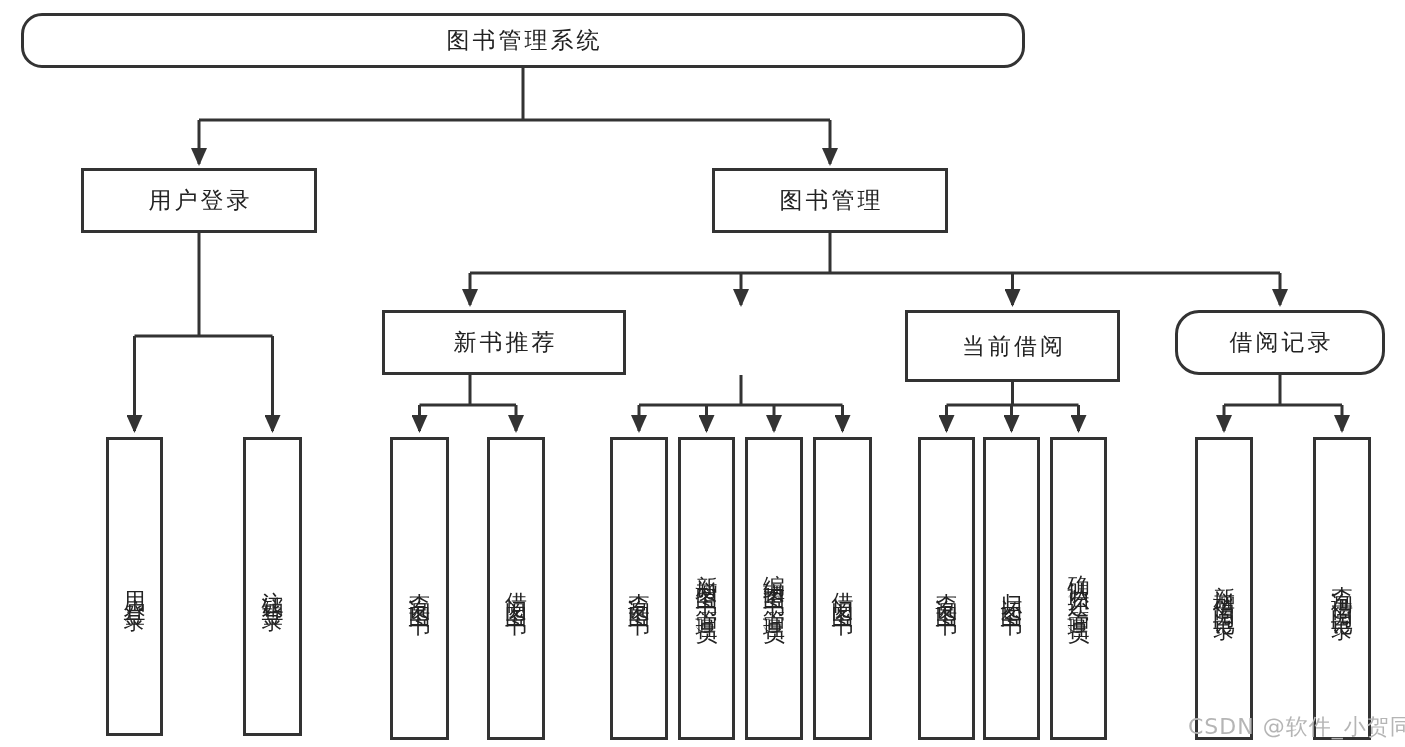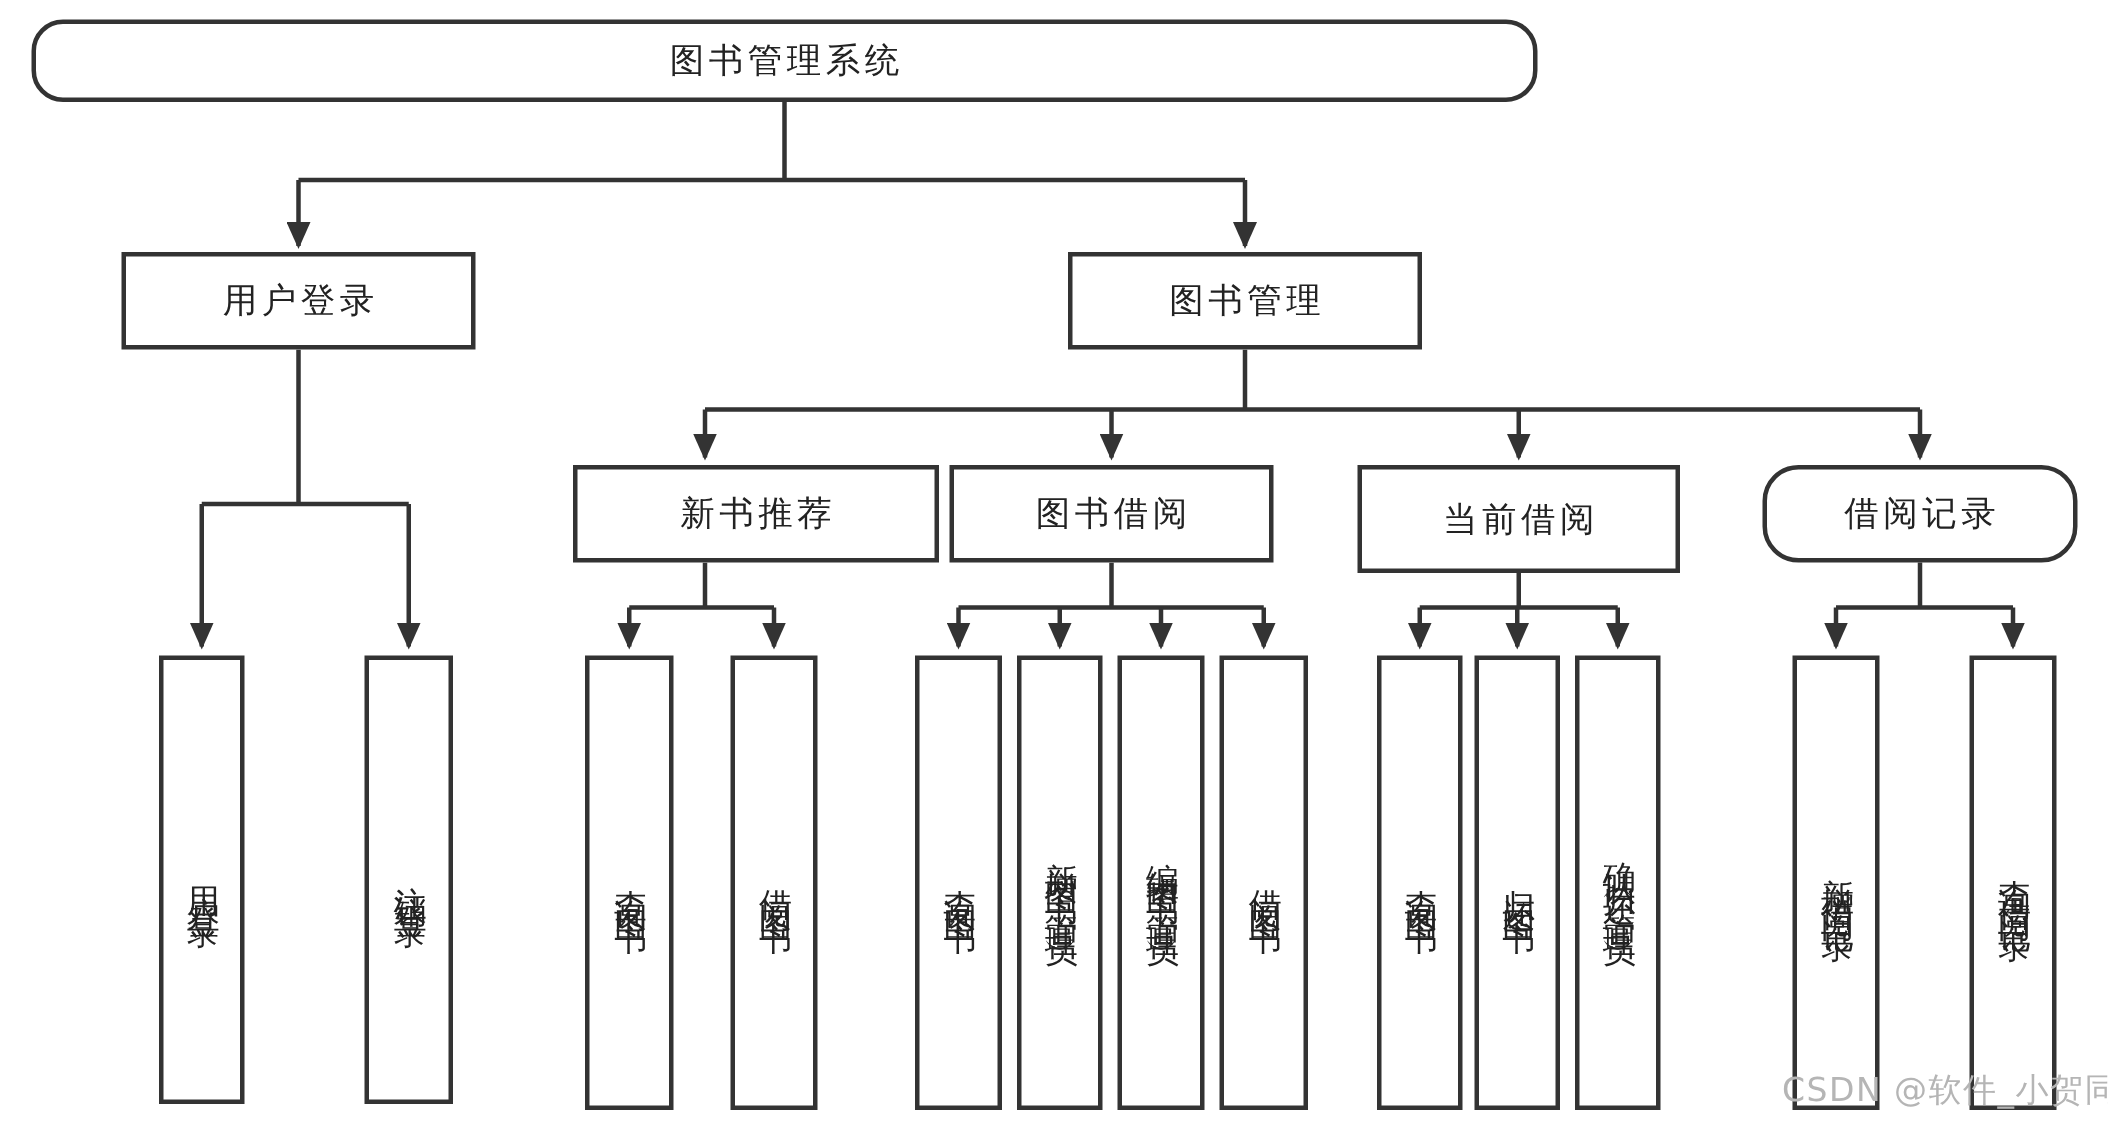--- a/index.html
+++ b/index.html
@@ -109,21 +109,20 @@
       <path d="M1342,405 V431" marker-end="url(#arrow)"></path>
     </g>
   </svg>
 
   <div class="box hbox" style="left:21px; top:13px; width:1004px; height:55px;border-radius:21px;">图书管理系统</div>
 
   <div class="box hbox" style="left:81px; top:168px; width:236px; height:65px;">用户登录</div>
   <div class="box hbox" style="left:712px; top:168px; width:236px; height:65px;">图书管理</div>
 
   <div class="box hbox" style="left:362px; top:310px; width:244px; height:65px;margin-left:20px;">新书推荐</div>
-  <div class="box hbox" style="left:633px; top:310px; width:216px; height:65px;">图书借阅</div>
   <div class="box hbox" style="left:905px; top:310px; width:215px; height:72px;">当前借阅</div>
   <div class="box hbox" style="left:1175px; top:310px; width:210px; height:65px;border-radius:24px;">借阅记录</div>
 
   <div class="box vbox" style="left:106px; top:437px; width:57px; height:299px;">用户登录</div>
   <div class="box vbox" style="left:243px; top:437px; width:59px; height:299px;">注销登录</div>
 
   <div class="box vbox" style="left:390px; top:437px; width:59px; height:303px;">查询图书</div>
   <div class="box vbox" style="left:487px; top:437px; width:58px; height:303px;">借阅图书</div>
 
   <div class="box vbox" style="left:610px; top:437px; width:58px; height:303px;">查询图书</div>

